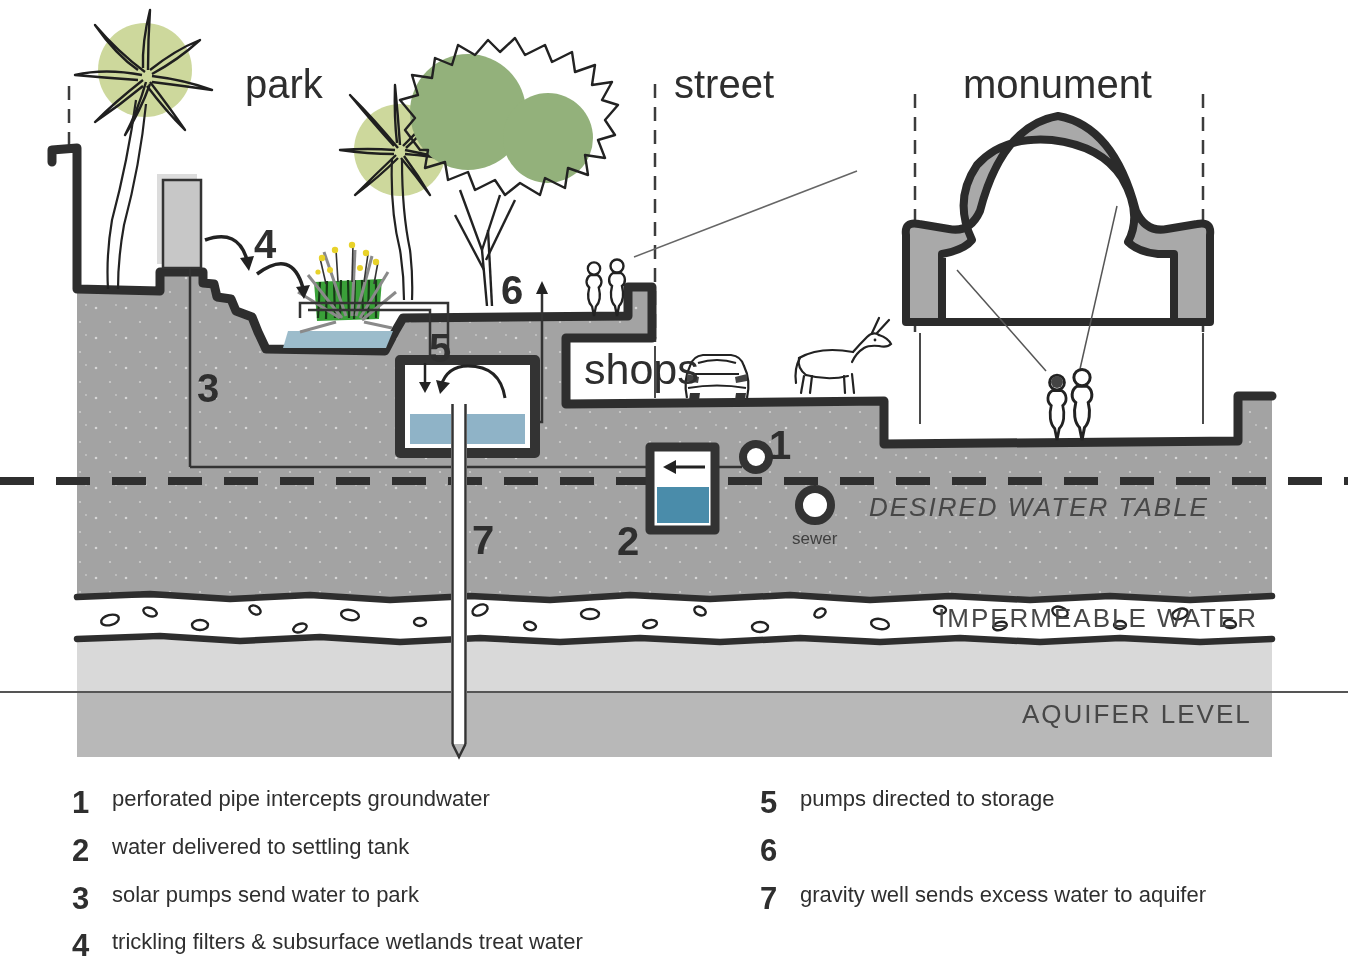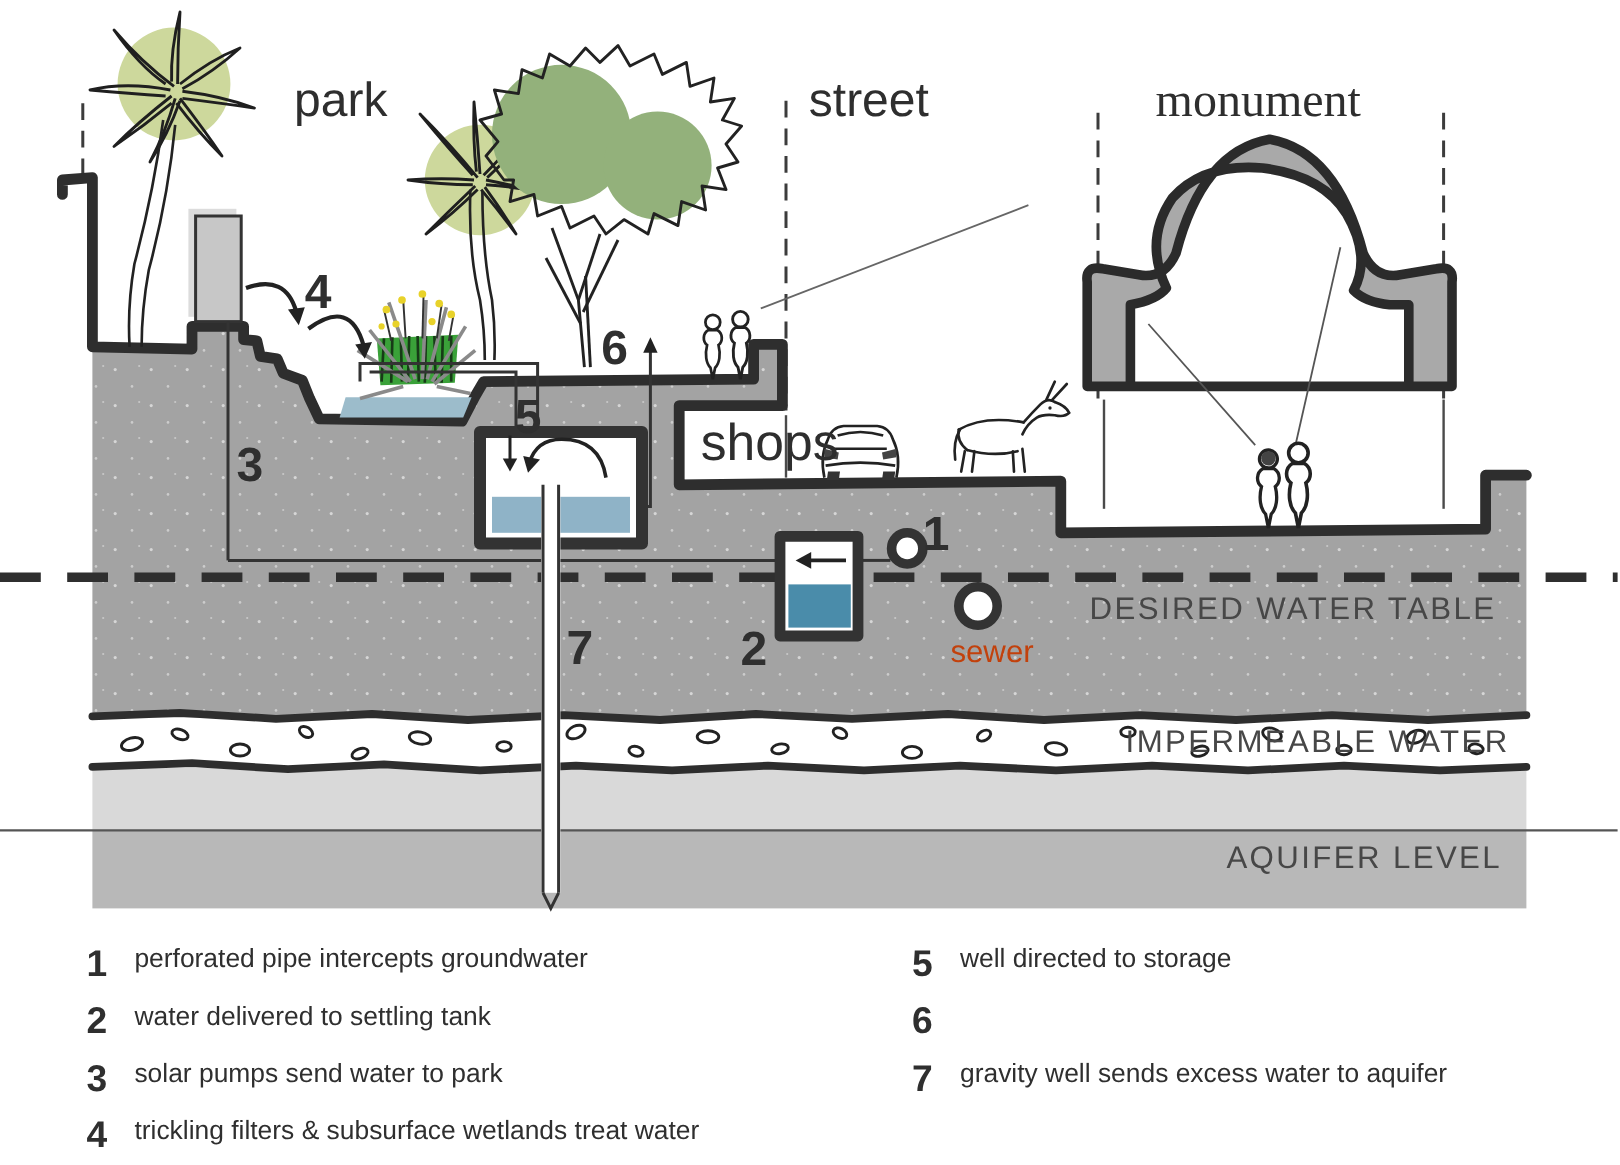--- a/index.html
+++ b/index.html
@@ -278,26 +278,26 @@
   </g>
   <g>
     <use href="#person" transform="translate(1057,440) scale(1.15)"></use>
     <use href="#person" transform="translate(1082,440) scale(1.25)"></use>
     <circle cx="1057" cy="382" r="6" fill="#444"></circle>
   </g>
 </svg>
 
 <div class="lbl zone" style="left:245px;top:64px;">park</div>
 <div class="lbl zone" style="left:674px;top:64px;">street</div>
-<div class="lbl zone" style="left:963px;top:64px;font-family:Liberation Serif, serif;">monument</div>
+<div class="lbl zone" style="left:963px;top:64px;">monument</div>
 
 <div class="lbl" style="left:584px;top:348px;font-size:43px;">shops</div>
-<div class="lbl" style="left:792px;top:530px;font-size:26px;color:#c2410c;">sewer</div>
-
-<div class="lbl layer" style="left:908px;top:494px;">DESIRED WATER TABLE</div>
+<div class="lbl" style="left:792px;top:530px;font-size:17px;color:#404040;">sewer</div>
+
+<div class="lbl layer" style="left:869px;top:494px;font-style:italic;">DESIRED WATER TABLE</div>
 <div class="lbl layer" style="left:938px;top:605px;">IMPERMEABLE WATER</div>
 <div class="lbl layer" style="left:1022px;top:701px;">AQUIFER LEVEL</div>
 
 <div class="lbl marker" style="left:769px;top:425px;">1</div>
 <div class="lbl marker" style="left:617px;top:521px;">2</div>
 <div class="lbl marker" style="left:197px;top:368px;">3</div>
 <div class="lbl marker" style="left:254px;top:224px;">4</div>
 <div class="lbl marker" style="left:429px;top:328px;">5</div>
 <div class="lbl marker" style="left:501px;top:270px;">6</div>
 <div class="lbl marker" style="left:472px;top:520px;">7</div>
@@ -313,21 +313,21 @@
 <div class="legend-row" style="left:72px;top:881px;">
   <div class="legend-num">3</div>
   <div class="legend-text lt-left">solar pumps send water to park</div>
 </div>
 <div class="legend-row" style="left:72px;top:928px;">
   <div class="legend-num">4</div>
   <div class="legend-text lt-left">trickling filters &amp; subsurface wetlands treat water</div>
 </div>
 <div class="legend-row" style="left:760px;top:785px;">
   <div class="legend-num">5</div>
-  <div class="legend-text lt-right">well directed to storage</div>
+  <div class="legend-text lt-right">pumps directed to storage</div>
 </div>
 <div class="legend-row" style="left:760px;top:833px;">
   <div class="legend-num">6</div>
 </div>
 <div class="legend-row" style="left:760px;top:881px;">
   <div class="legend-num">7</div>
   <div class="legend-text lt-right">gravity well sends excess water to aquifer</div>
 </div>
 
 </div>

